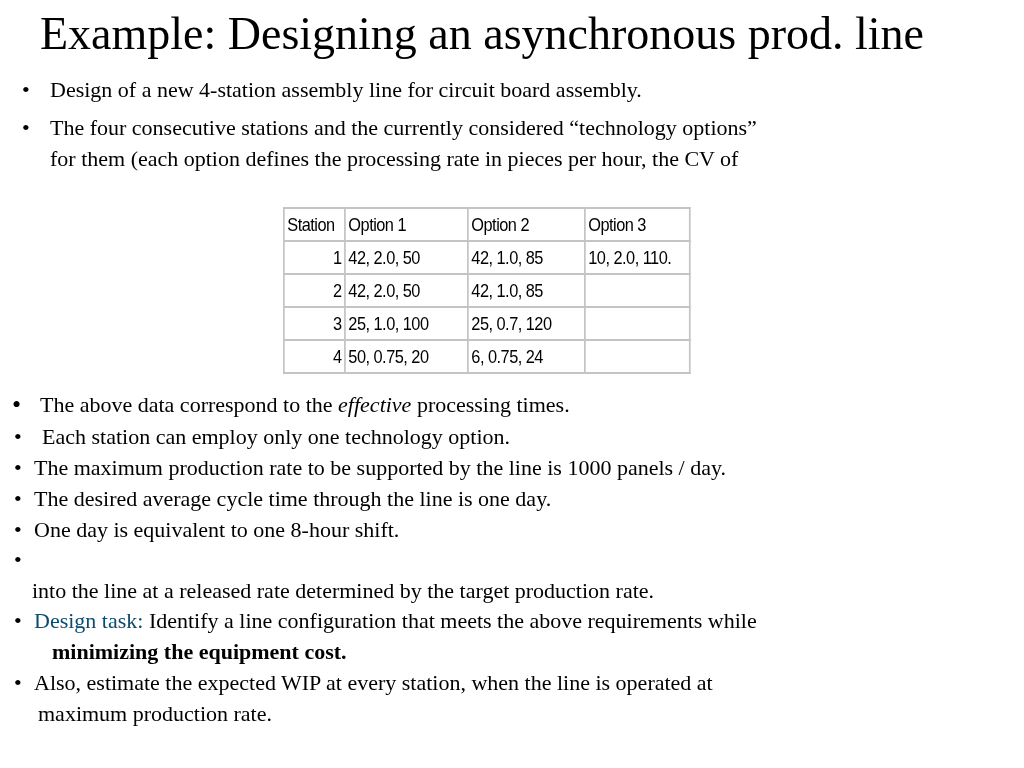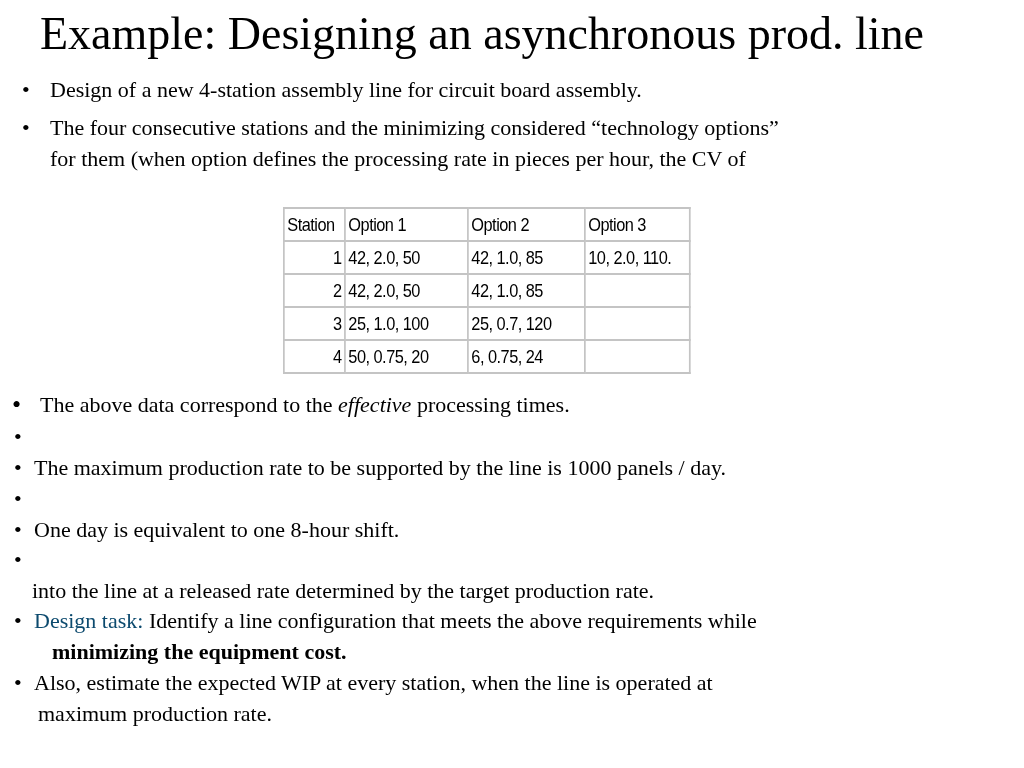--- a/index.html
+++ b/index.html
@@ -23,22 +23,22 @@
 
 <div class="title">Example: Designing an asynchronous prod. line</div>
 
 <div class="bullet" style="left:0; top:75px; width:1024px; height:30px;">
   <span class="dot" style="left:22px;">•</span>
   <span class="txt" style="left:50px;">Design of a new 4-station assembly line for circuit board assembly.</span>
 </div>
 
 <div class="bullet" style="left:0; top:113px; width:1024px; height:92px;">
   <span class="dot" style="left:22px;">•</span>
-  <span class="txt" style="left:50px; top:0;">The four consecutive stations and the minimizing considered “technology options”</span>
-  <span class="txt" style="left:50px; top:31px;">for them (when option defines the processing rate in pieces per hour, the CV of</span>
+  <span class="txt" style="left:50px; top:0;">The four consecutive stations and the currently considered “technology options”</span>
+  <span class="txt" style="left:50px; top:31px;">for them (each option defines the processing rate in pieces per hour, the CV of</span>
 </div>
 
 <table class="data">
   <tbody>
       <tr>
     <td class="hd-st" style="width:63px">Station</td>
     <td style="width:135px">Option 1</td>
     <td style="width:128px">Option 2</td>
     <td style="width:114px">Option 3</td>
   </tr>
@@ -69,29 +69,31 @@
 </tbody>
   </table>
 
 <div class="bullet" style="left:0; top:390px; width:1024px; height:30px;">
   <span class="dot" style="left:12px; font-size:26px;">•</span>
   <span class="txt" style="left:40px;"><span>The above data correspond to the </span><em>effective</em><span> processing times.</span></span>
 </div>
 
 <div class="bullet" style="left:0; top:422px; width:1024px; height:30px;">
   <span class="dot" style="left:14px;">•</span>
+  <span class="txt" style="left:42px;">Each station can employ only one technology option.</span>
 </div>
 
 <div class="bullet" style="left:0; top:453px; width:1024px; height:30px;">
   <span class="dot" style="left:14px;">•</span>
   <span class="txt" style="left:34px;">The maximum production rate to be supported by the line is 1000 panels / day.</span>
 </div>
 
 <div class="bullet" style="left:0; top:484px; width:1024px; height:30px;">
   <span class="dot" style="left:14px;">•</span>
+  <span class="txt" style="left:34px;">The desired average cycle time through the line is one day.</span>
 </div>
 
 <div class="bullet" style="left:0; top:515px; width:1024px; height:30px;">
   <span class="dot" style="left:14px;">•</span>
   <span class="txt" style="left:34px;text-align:right;">One day is equivalent to one 8-hour shift.</span>
 </div>
 
 <div class="bullet" style="left:0; top:545px; width:1024px; height:62px;">
   <span class="dot" style="left:14px;">•</span>
   <span class="txt" style="left:32px; top:31px;">into the line at a released rate determined by the target production rate.</span>

